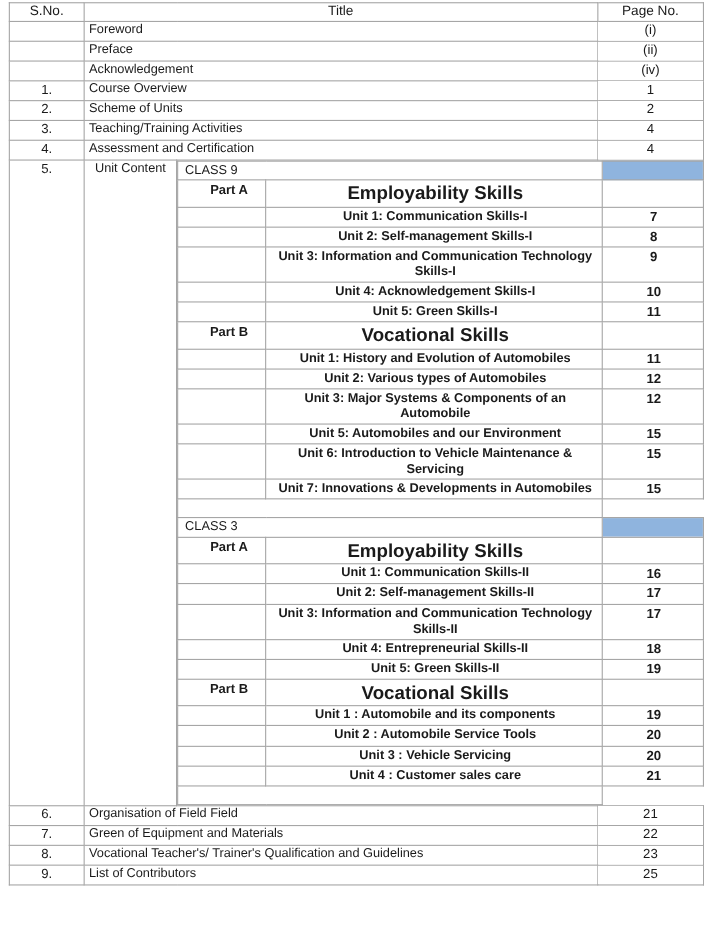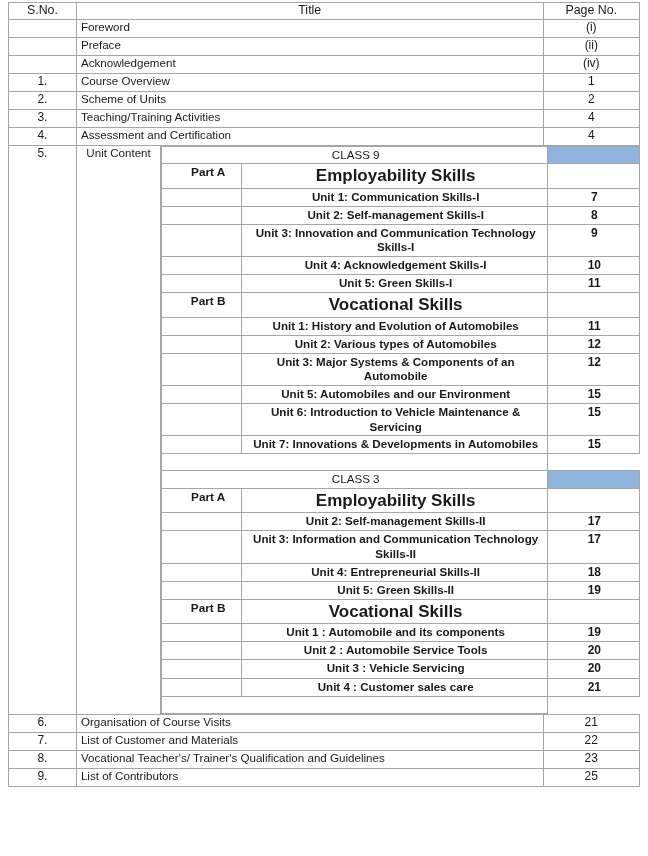--- a/index.html
+++ b/index.html
@@ -98,21 +98,21 @@
     line-height: 1.26;
     font-size: 11.6px;
     background: #ffffff;
   }
   col.i-part  { width: 77px; }
   col.i-title { width: 295px; }
   col.i-page  { width: 88px; }
 
   .classbar td {
     background: #8fb4de;
-    text-align: center;
+    text-align: left;
     font-weight: bold;
     font-size: 12.2px;
     padding-top: 2px;
     padding-bottom: 2px;
   }
   .classbar td.blankblue {
     background: #8fb4de;
   }
 
   .partrow td.partlabel {
@@ -222,21 +222,21 @@
                 <td class="unitname">Unit 1: Communication Skills-I</td>
                 <td class="unitpage">7</td>
               </tr>
               <tr class="unitrow">
                 <td></td>
                 <td class="unitname">Unit 2: Self-management Skills-I</td>
                 <td class="unitpage">8</td>
               </tr>
               <tr class="unitrow">
                 <td></td>
-                <td class="unitname">Unit 3: Innovation and Communication Technology Skills-I</td>
+                <td class="unitname">Unit 3: Information and Communication Technology Skills-I</td>
                 <td class="unitpage">9</td>
               </tr>
               <tr class="unitrow">
                 <td></td>
                 <td class="unitname">Unit 4: Acknowledgement Skills-I</td>
                 <td class="unitpage">10</td>
               </tr>
               <tr class="unitrow">
                 <td></td>
                 <td class="unitname">Unit 5: Green Skills-I</td>
@@ -291,20 +291,25 @@
               </tr>
 
               <tr class="partrow">
                 <td class="partlabel">Part A</td>
                 <td class="partname">Employability Skills</td>
                 <td></td>
               </tr>
 
               <tr class="unitrow">
                 <td></td>
+                <td class="unitname">Unit 1: Communication Skills-II</td>
+                <td class="unitpage">16</td>
+              </tr>
+              <tr class="unitrow">
+                <td></td>
                 <td class="unitname">Unit 2: Self-management Skills-II</td>
                 <td class="unitpage">17</td>
               </tr>
               <tr class="unitrow">
                 <td></td>
                 <td class="unitname">Unit 3: Information and Communication Technology Skills-II</td>
                 <td class="unitpage">17</td>
               </tr>
               <tr class="unitrow">
                 <td></td>
@@ -350,26 +355,26 @@
               </tr>
 
             </tbody>
           </table>
 
         </td>
       </tr>
 
       <tr class="lvl1">
         <td class="sno">6.</td>
-        <td class="title" colspan="2">Organisation of Course Visits</td>
+        <td class="title" colspan="2">Organisation of Field Field</td>
         <td class="page">21</td>
       </tr>
       <tr class="lvl1">
         <td class="sno">7.</td>
-        <td class="title" colspan="2">List of Customer and Materials</td>
+        <td class="title" colspan="2">Green of Equipment and Materials</td>
         <td class="page">22</td>
       </tr>
       <tr class="lvl1">
         <td class="sno">8.</td>
         <td class="title" colspan="2">Vocational Teacher's/ Trainer's Qualification and Guidelines</td>
         <td class="page">23</td>
       </tr>
       <tr class="lvl1">
         <td class="sno">9.</td>
         <td class="title" colspan="2">List of Contributors</td>

